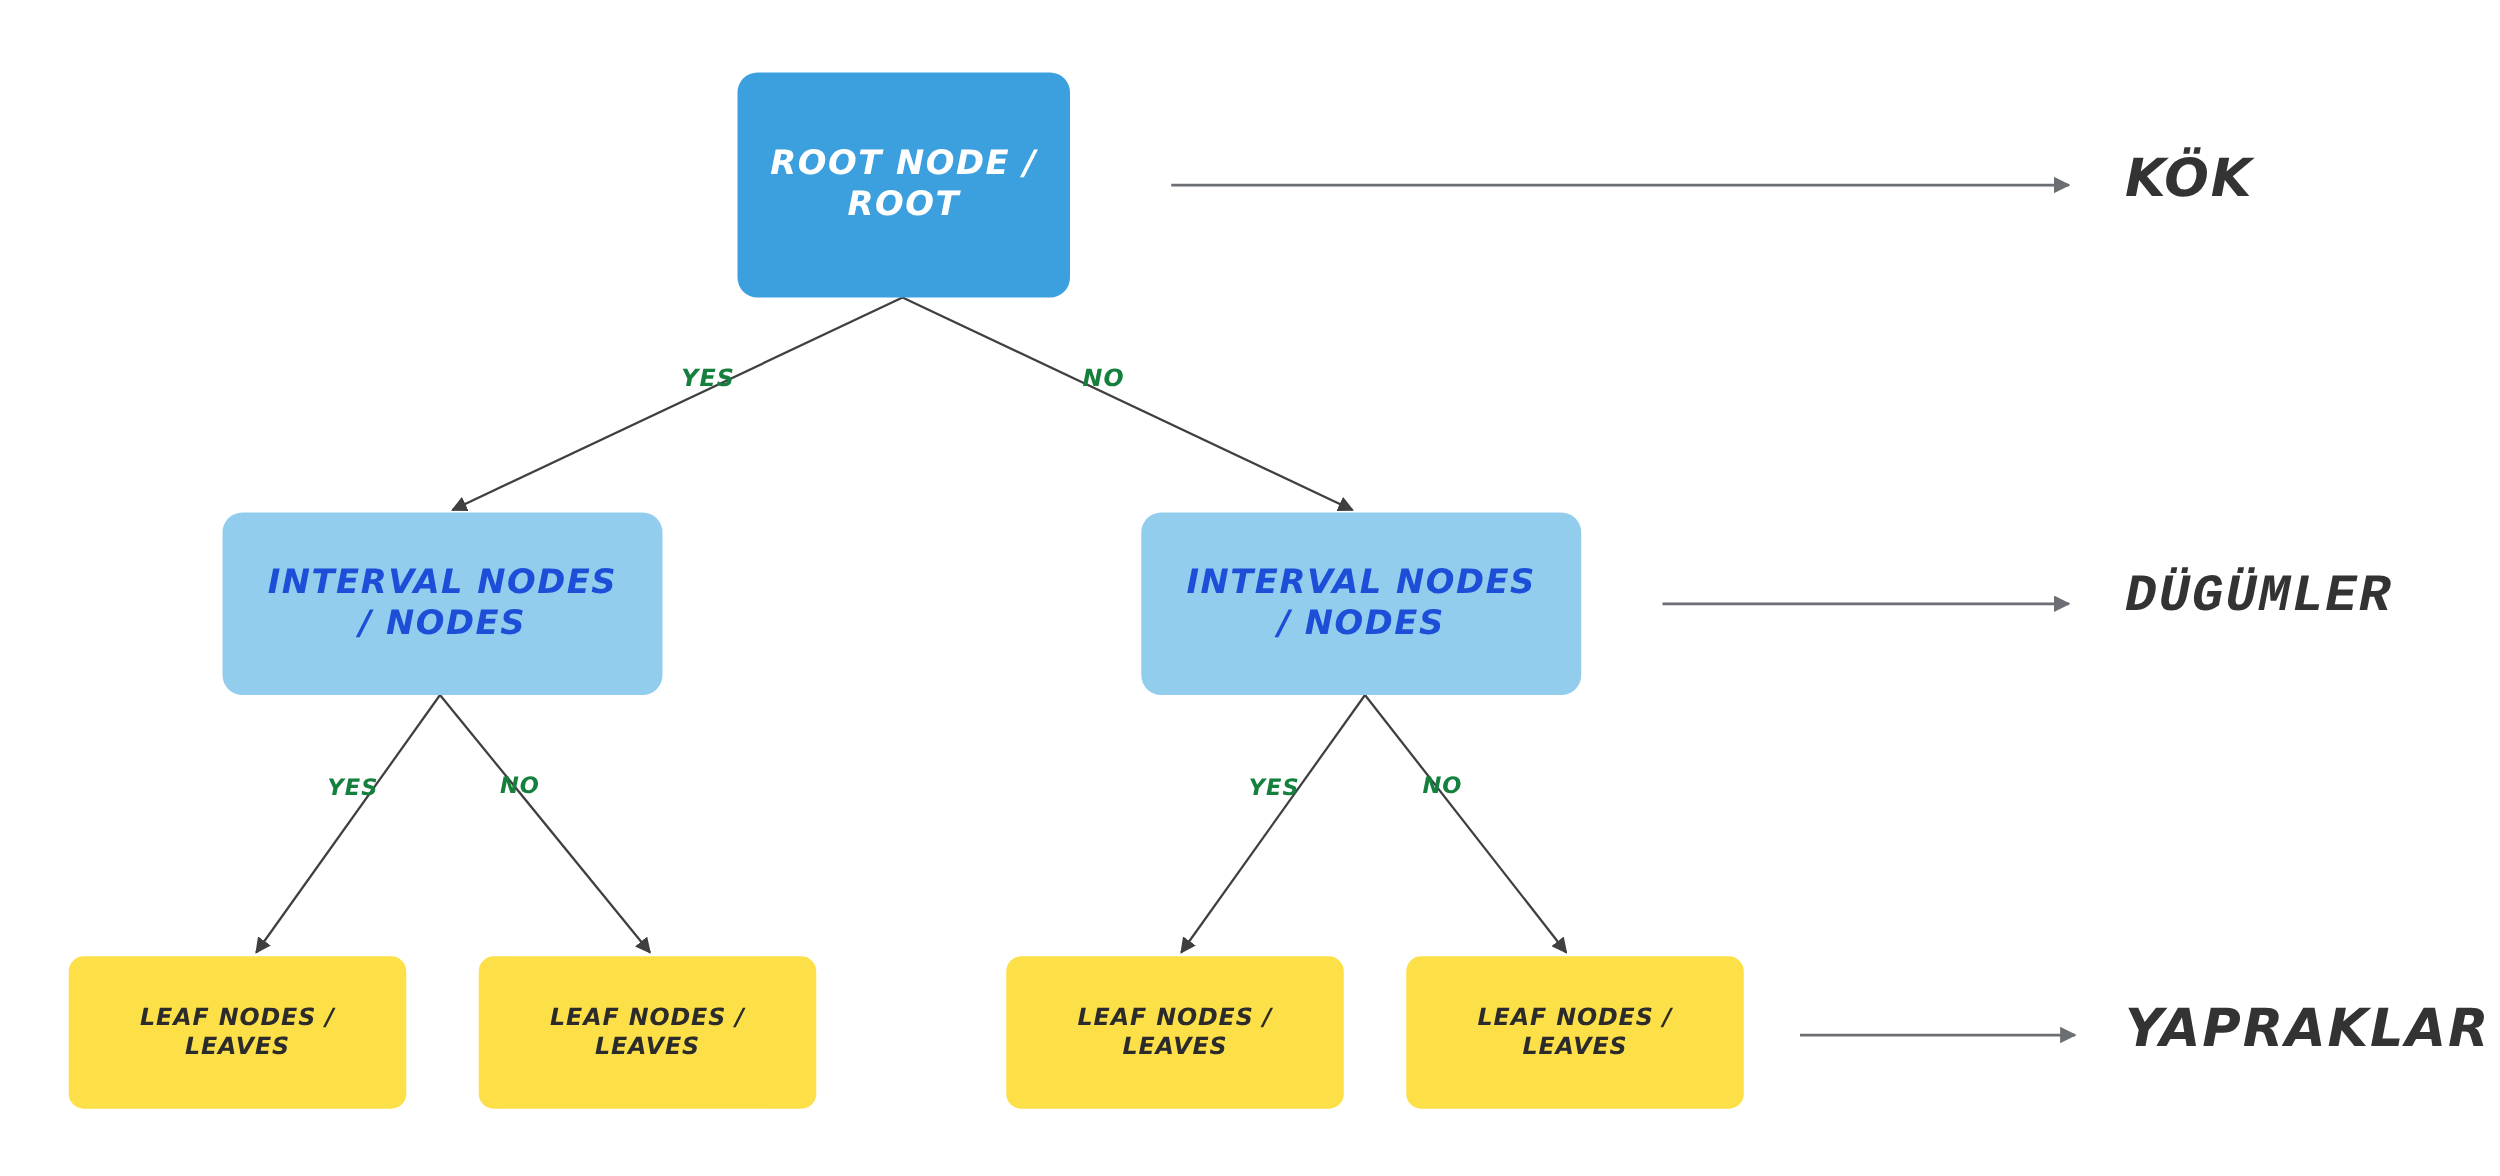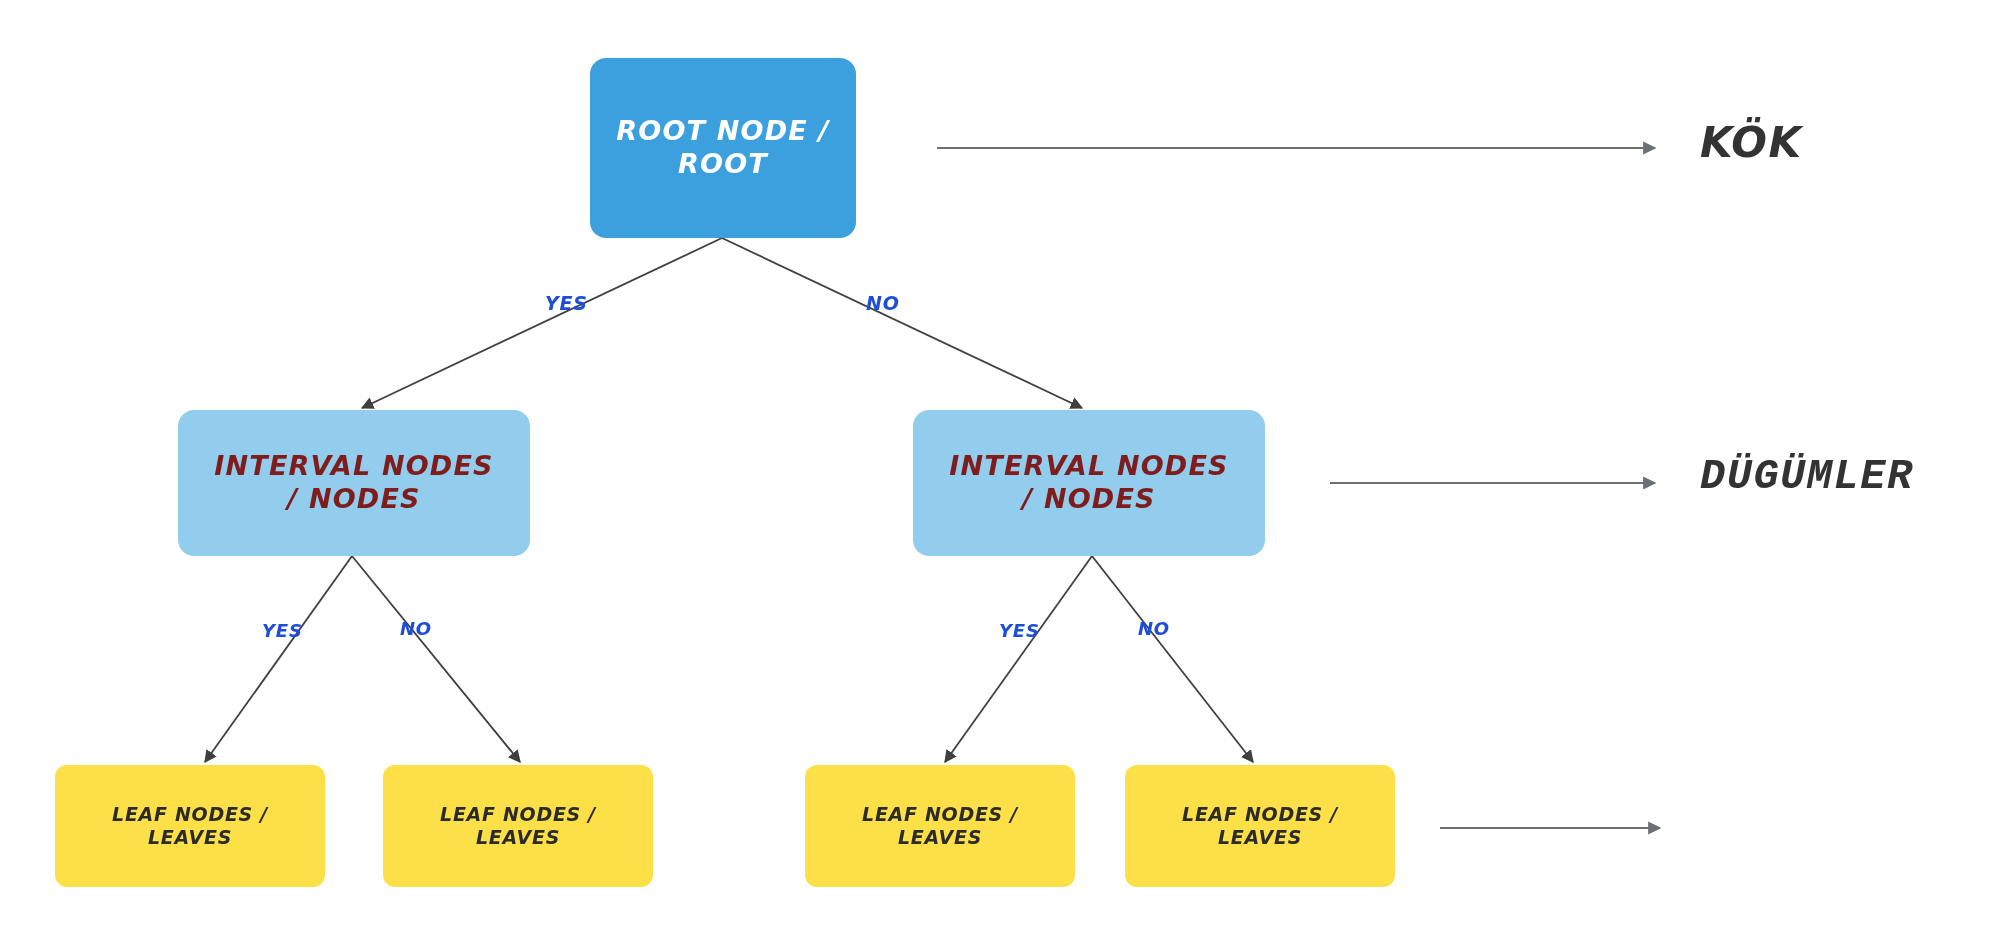--- a/index.html
+++ b/index.html
@@ -44,41 +44,41 @@
     background: #3da0de;
     color: #ffffff;
     font-size: 27px;
     font-weight: 700;
     font-style: italic;
     border-radius: 16px;
     letter-spacing: 1.2px;
   }
   .node-interval {
     background: #93cdee;
-    color: #7f1d1d;
+    color: #1d4ed8;
     font-size: 27px;
     font-weight: 700;
     font-style: italic;
     border-radius: 16px;
     letter-spacing: 1.2px;
   }
   .node-leaf {
     background: #fde047;
     color: #2b2b2b;
     font-size: 19px;
     font-weight: 700;
     font-style: italic;
     border-radius: 12px;
     letter-spacing: 0.7px;
   }
 
   
   .edge-label {
     position: absolute;
-    color: #1d4ed8;
+    color: #15803d;
     font-size: 19px;
     font-weight: 700;
     font-style: italic;
     letter-spacing: 0.8px;
     white-space: nowrap;
   }
   .edge-label-sm {
     font-size: 18px;
   }
 
@@ -158,14 +158,15 @@
   <div class="edge-label edge-label-sm" style="left:400px; top:618px;">NO</div>
 
   <div class="edge-label edge-label-sm" style="left:999px; top:620px;">YES</div>
 
   <div class="edge-label edge-label-sm" style="left:1138px; top:618px;">NO</div>
 
   <div class="side-label" style="left:1700px; top:118px;">KÖK</div>
 
   <div class="side-label" style="left:1700px; top:453px;font-family:Liberation Mono, monospace;">DÜGÜMLER</div>
 
+  <div class="side-label" style="left:1700px; top:798px;">YAPRAKLAR</div>
 
 </div>
 
 </body></html>

